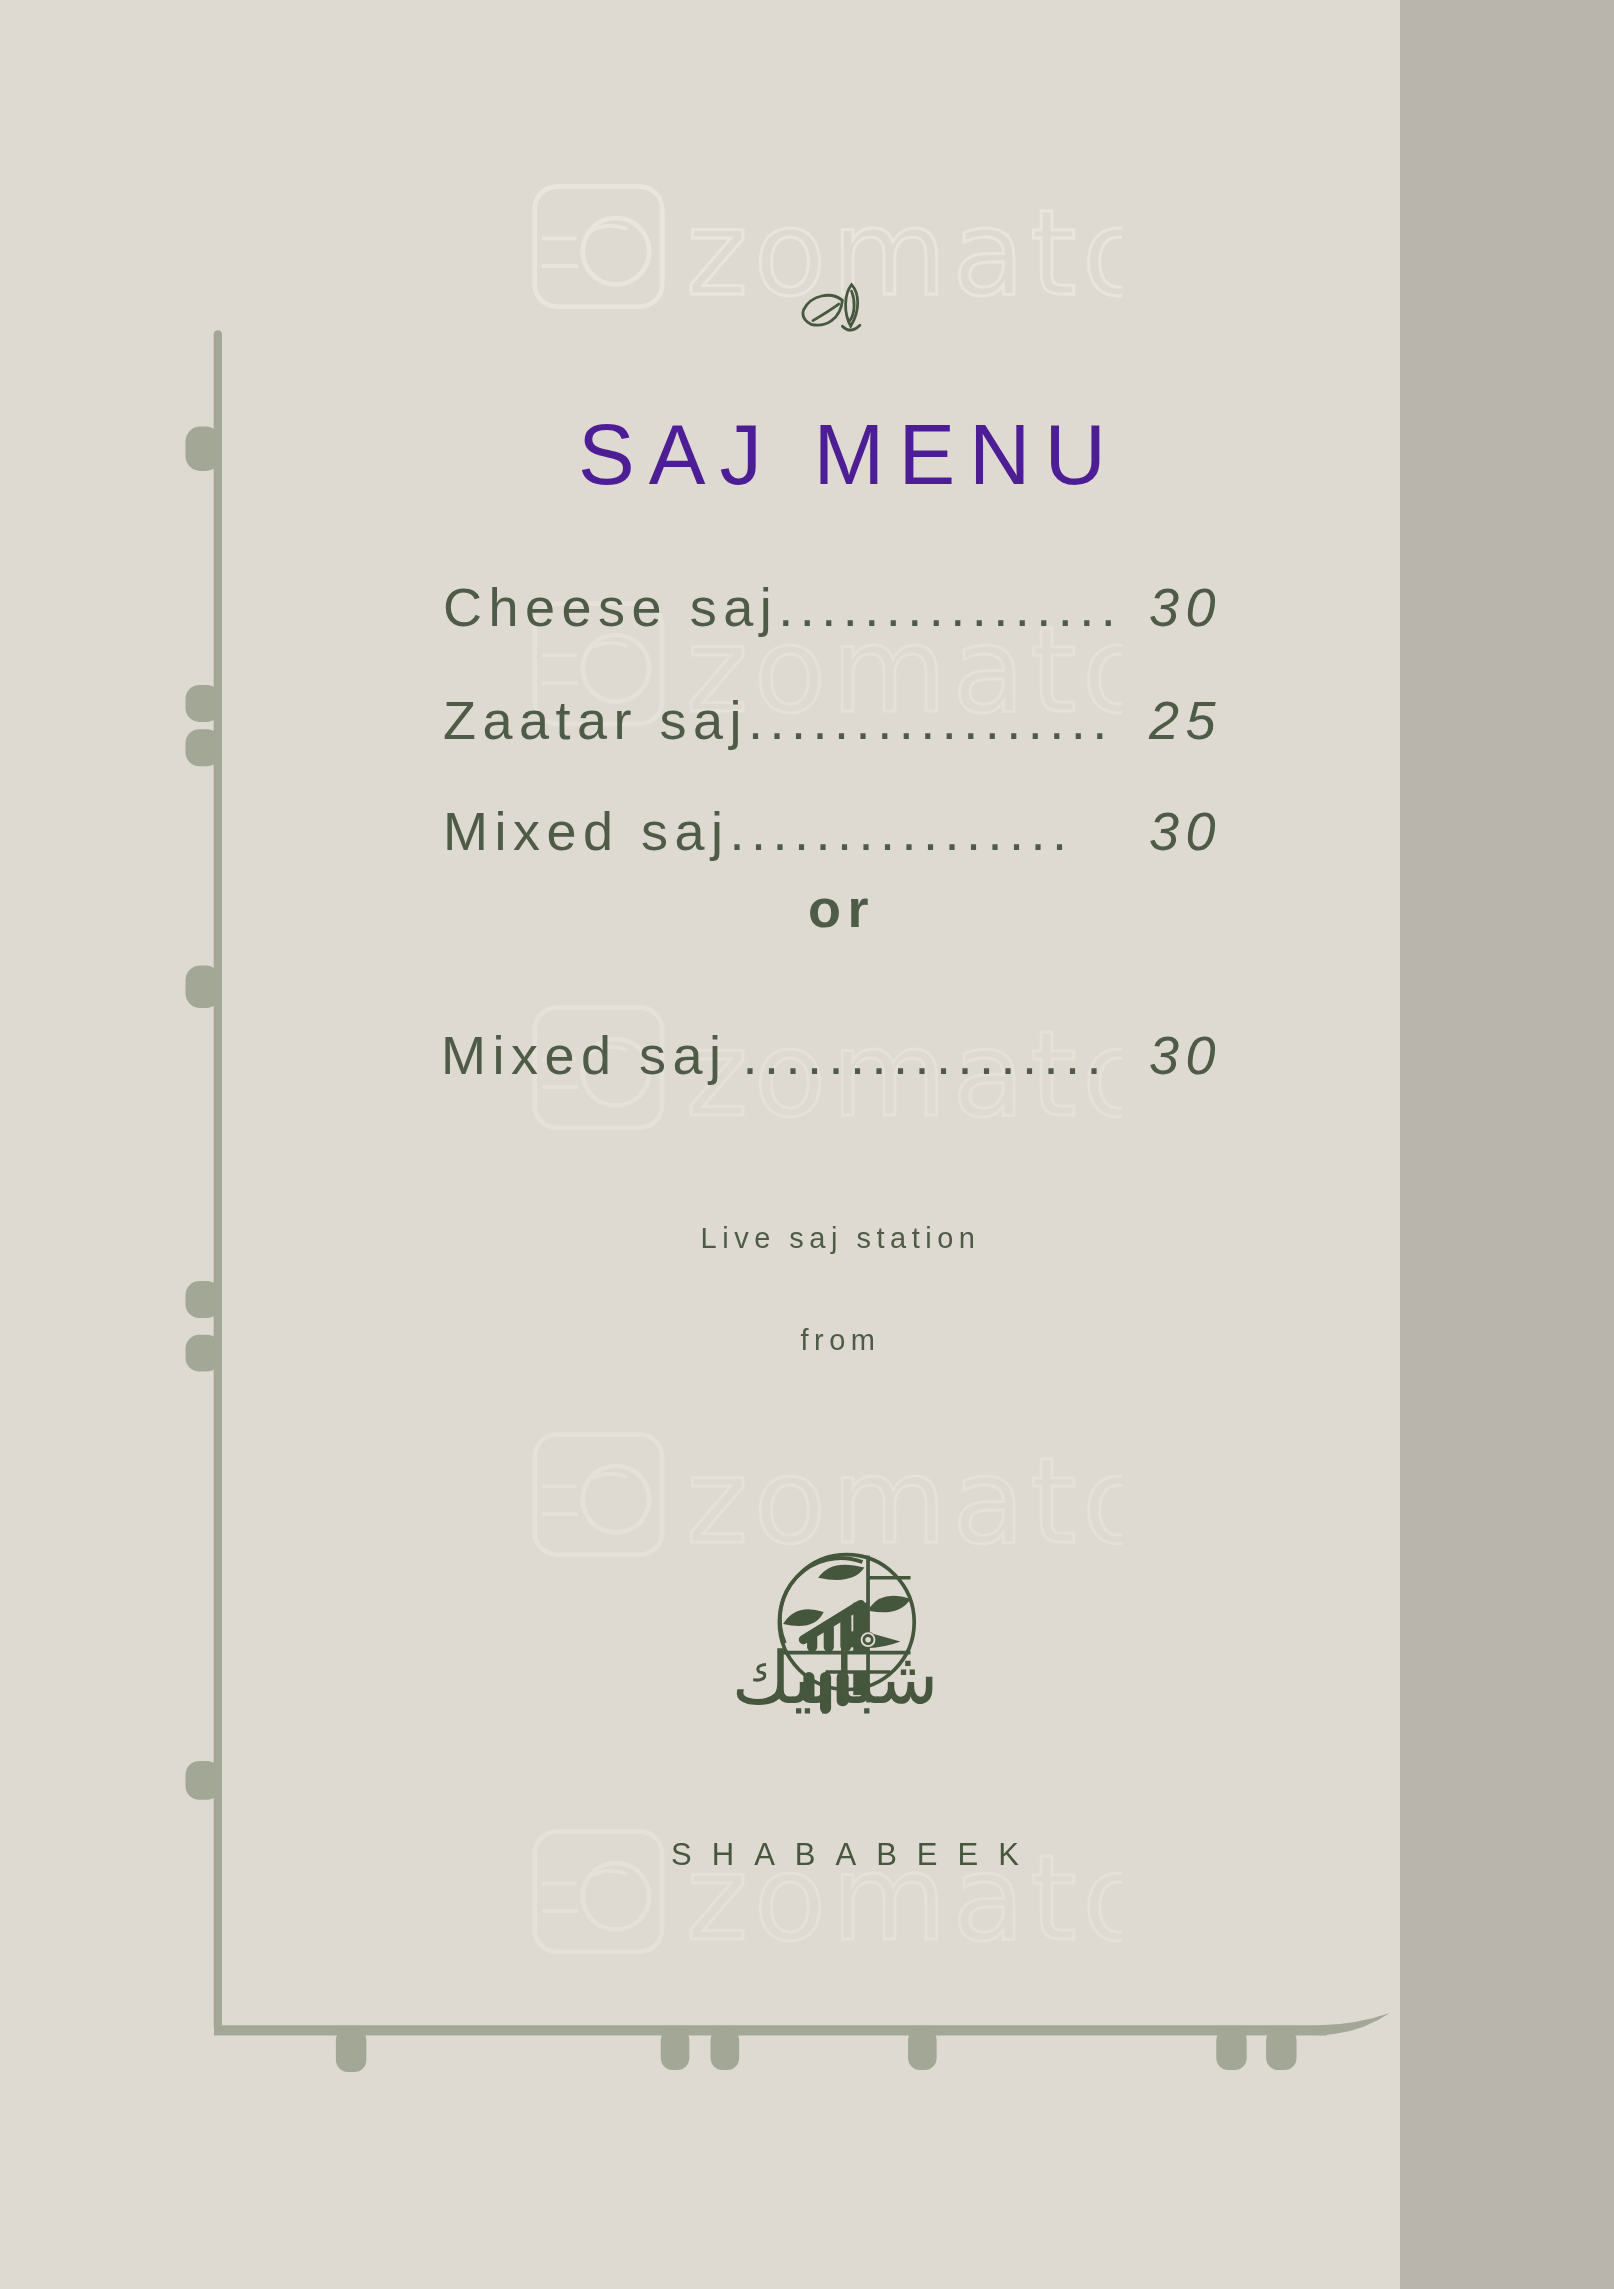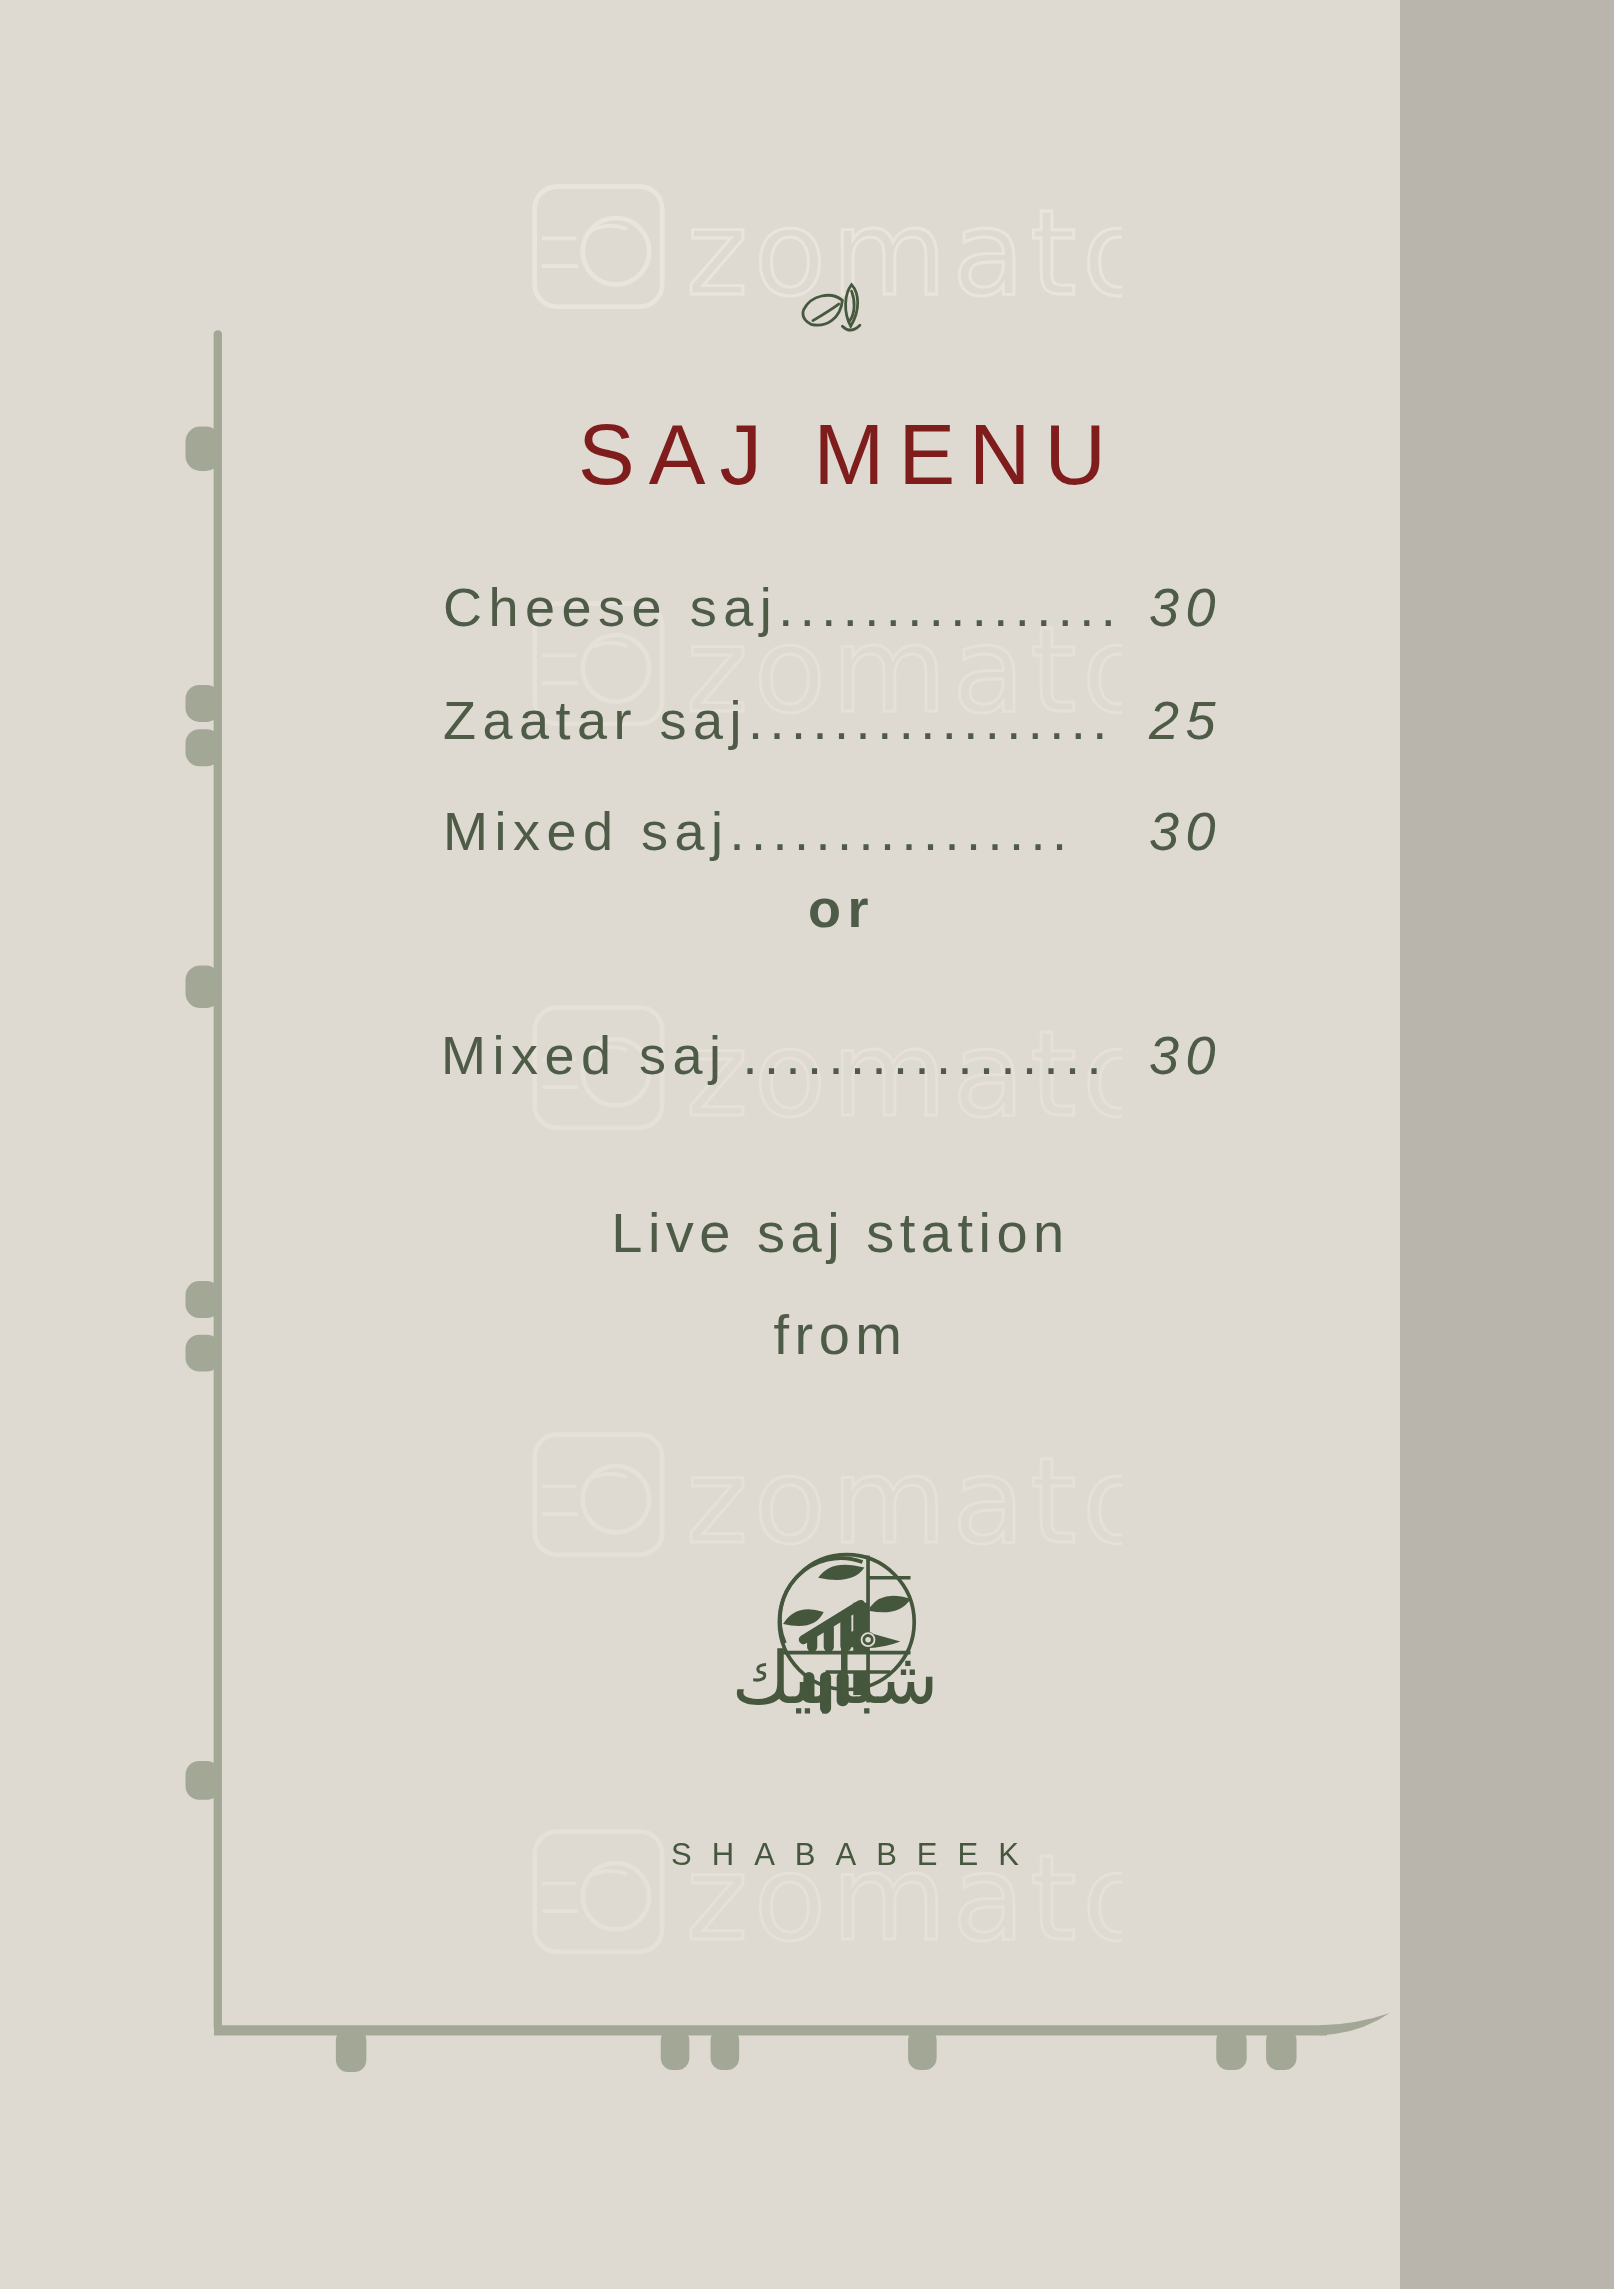--- a/index.html
+++ b/index.html
@@ -17,34 +17,34 @@
   .wm1{top:181px}.wm2{top:598px}.wm3{top:1002px}.wm4{top:1429px}.wm5{top:1826px}
   
   .center-block{
     position:absolute;left:235px;width:1200px;
     text-align:center;white-space:nowrap;
   }
   .title{
     top:406px;
     font-size:85px;font-weight:300;
     letter-spacing:14px;padding-left:14px;
-    color:#7f1d1d;
+    color:#4c1d95;
   }
   .menu-row{
     position:absolute;left:443px;width:779px;
     display:flex;align-items:baseline;
     font-size:54px;font-weight:300;letter-spacing:6.5px;
     white-space:nowrap;
   }
   .menu-row .dots{flex:1 1 auto;overflow:hidden;}
   .menu-row .price{flex:0 0 auto;font-style:italic;}
   .row1{top:576px}.row2{top:689px}.row3{top:800px}.row-mixed{top:1024px;left:441px;width:781px;}
   .row-mixed .dots{padding-left:14.8px;}
   .or-line{top:877px;font-size:54px;font-weight:700;letter-spacing:6.5px;padding-left:6.5px;}
-  .sched{font-size:56px;font-weight:300;letter-spacing:5.5px;padding-left:5.5px;color:#4e5c47;}
+  .sched{font-size:29px;font-weight:300;letter-spacing:5.5px;padding-left:5.5px;color:#4e5c47;margin-top:22px;}
   .sched1{top:1200px}.sched2{top:1302px}.sched3{top:1385px}
   .arabic{
     top:1636px;
     font-family:"DejaVu Sans",sans-serif;
     font-size:72px;font-weight:300;
     color:#47573e;direction:rtl;
   }
   .latin{
     top:1837px;
     font-size:31px;font-weight:300;

